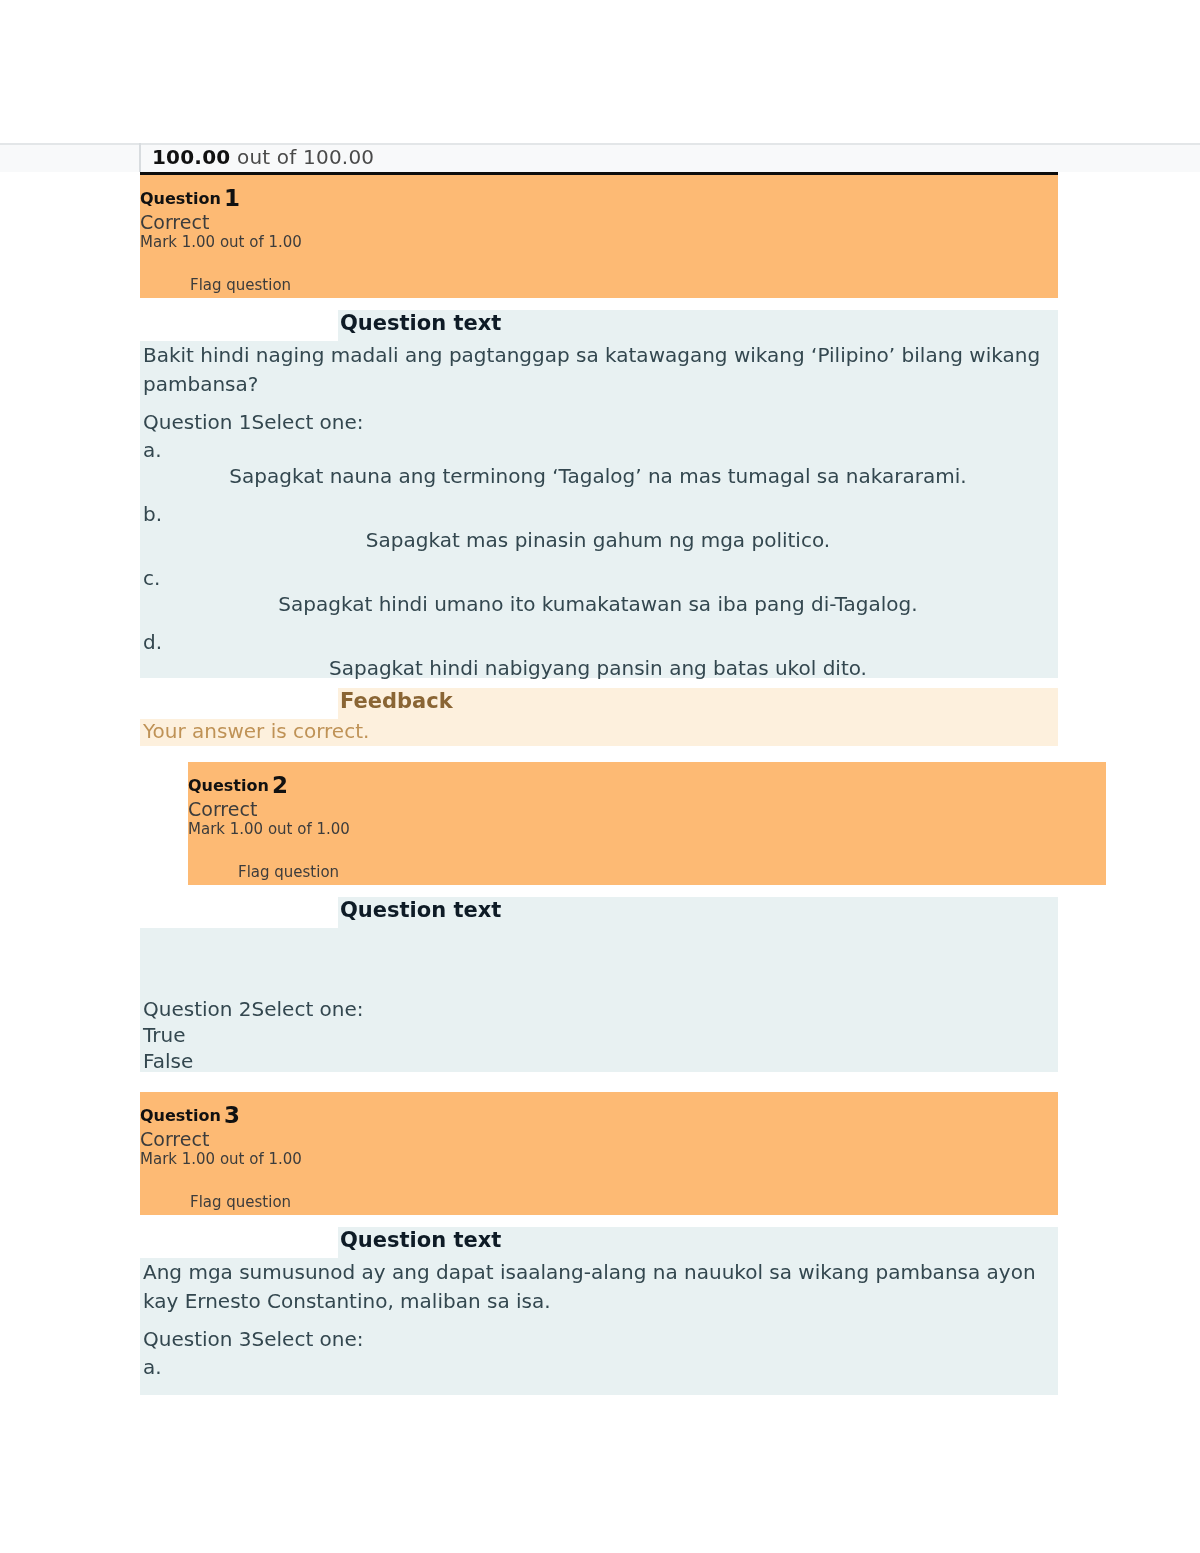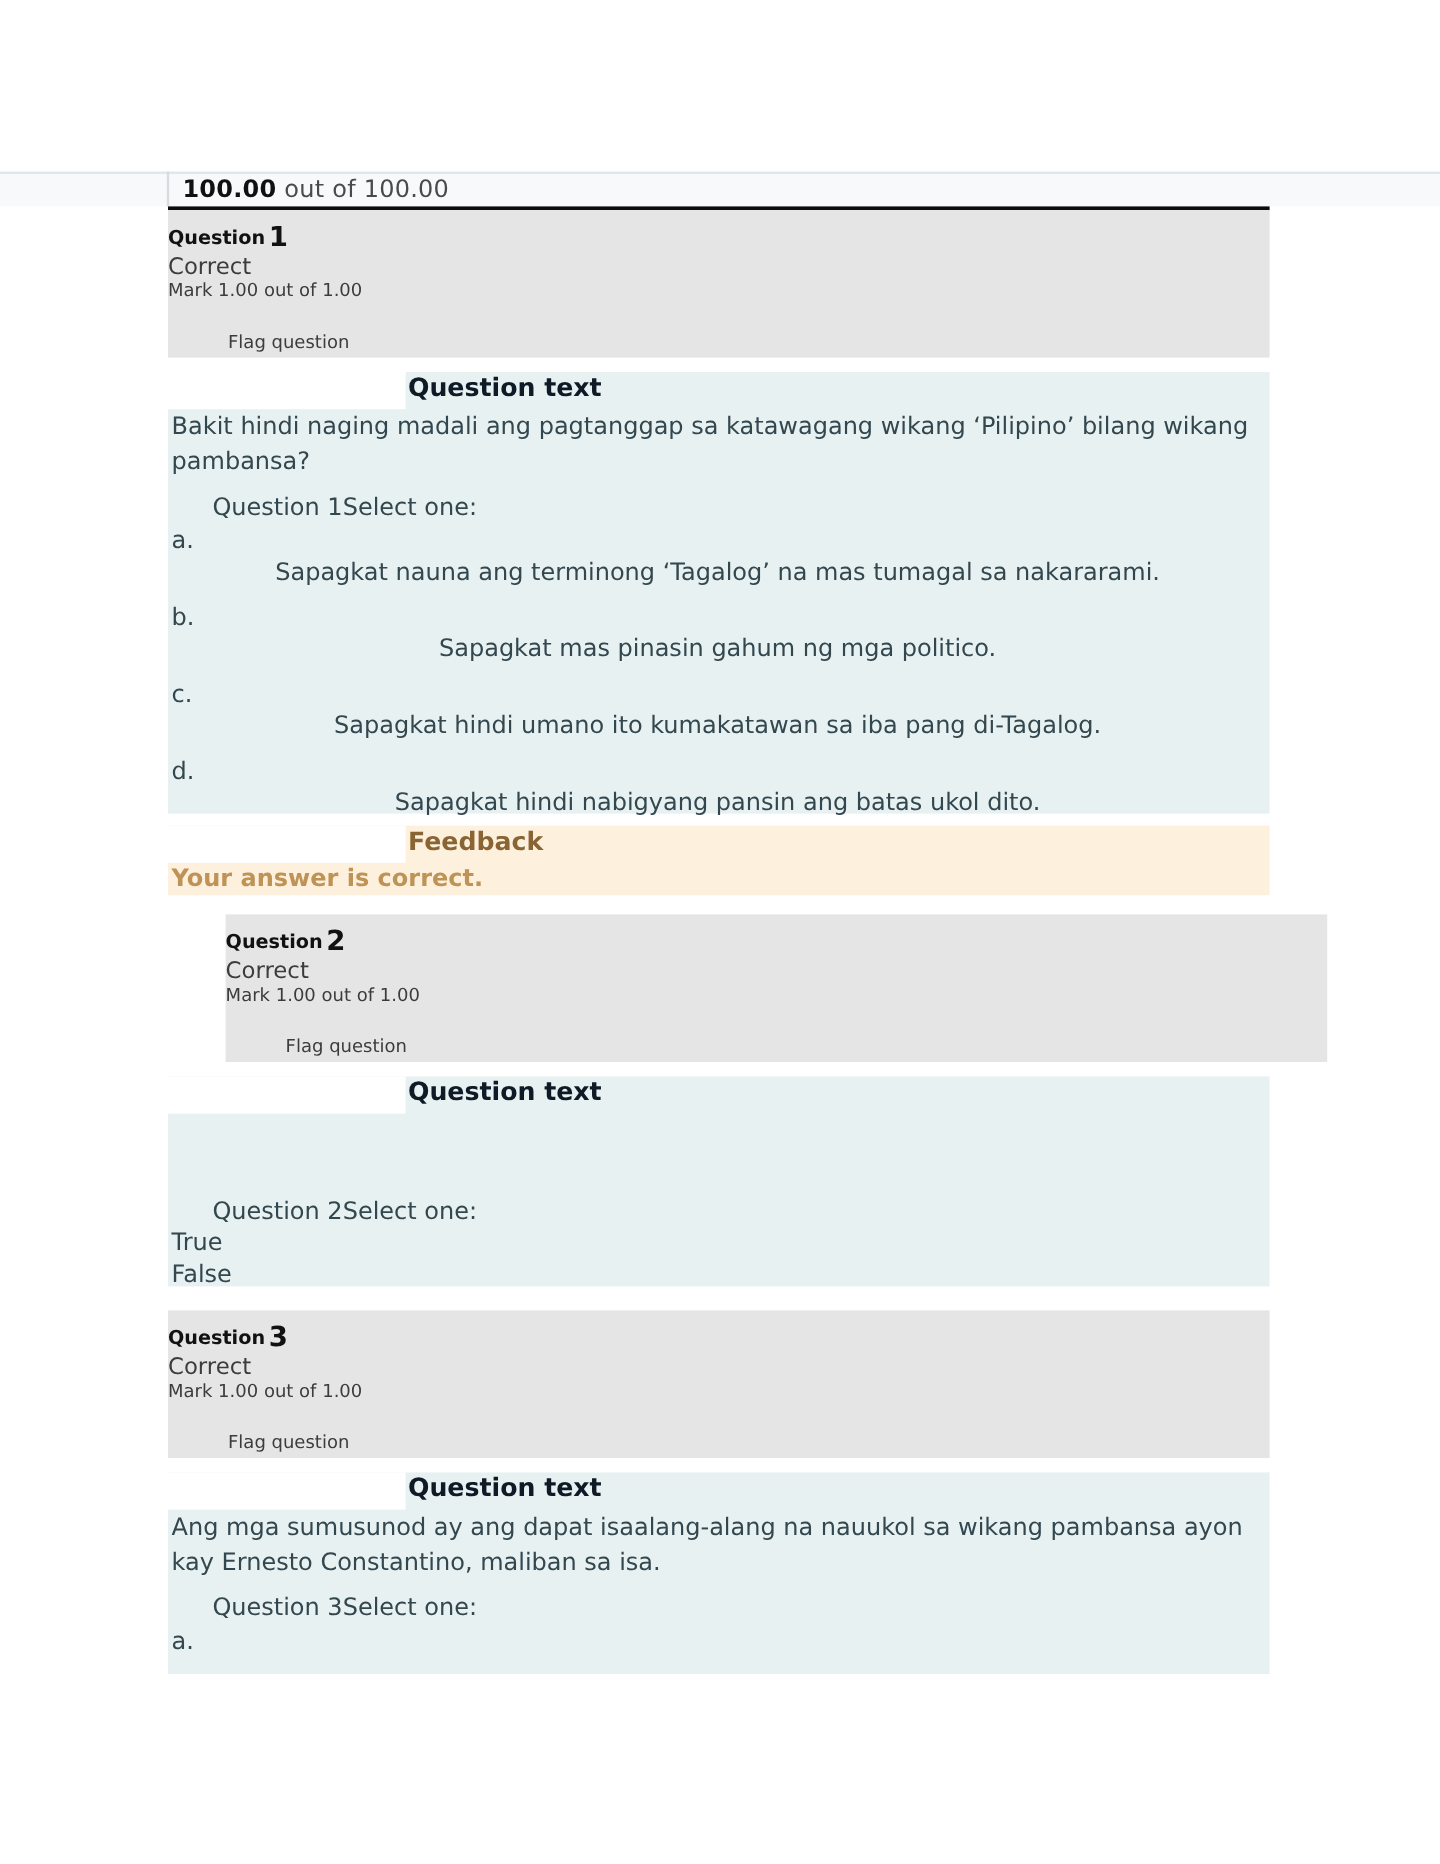--- a/index.html
+++ b/index.html
@@ -63,21 +63,21 @@
   }
 
   
   .panel {
     position: absolute;
     left: 140px;
     width: 918px;
     box-sizing: border-box;
   }
   .panel-info {
-    background: #e5e5e5;
+    background: #fdba74;
   }
   .panel-qtext {
     background: #e8f1f2;
   }
   .panel-feedback {
     background: #fdf0dd;
   }
 
   
   .q-title {
@@ -155,21 +155,20 @@
     line-height: 29px;
     color: #33474f;
   }
   .sel-line {
     position: absolute;
     left: 3px;
     font-size: 20px;
     line-height: 29px;
     color: #33474f;
     white-space: nowrap;
-    margin-left: 34px;
   }
   .opt-letter {
     position: absolute;
     left: 3px;
     font-size: 20px;
     line-height: 29px;
     color: #33474f;
     white-space: nowrap;
   }
   .opt-text {
@@ -189,21 +188,20 @@
     color: #33474f;
     white-space: nowrap;
   }
   .fb-text {
     position: absolute;
     left: 3px;
     font-size: 20px;
     line-height: 29px;
     color: #bf9256;
     white-space: nowrap;
-    font-weight: bold;
   }
 </style>
 </head>
 <body>
 
 <div class="page">
 
   <div class="score-bar"></div>
   <div class="score-rule-left"></div>
   <div class="score-text"><b>100.00</b><span> out of 100.00</span></div>

